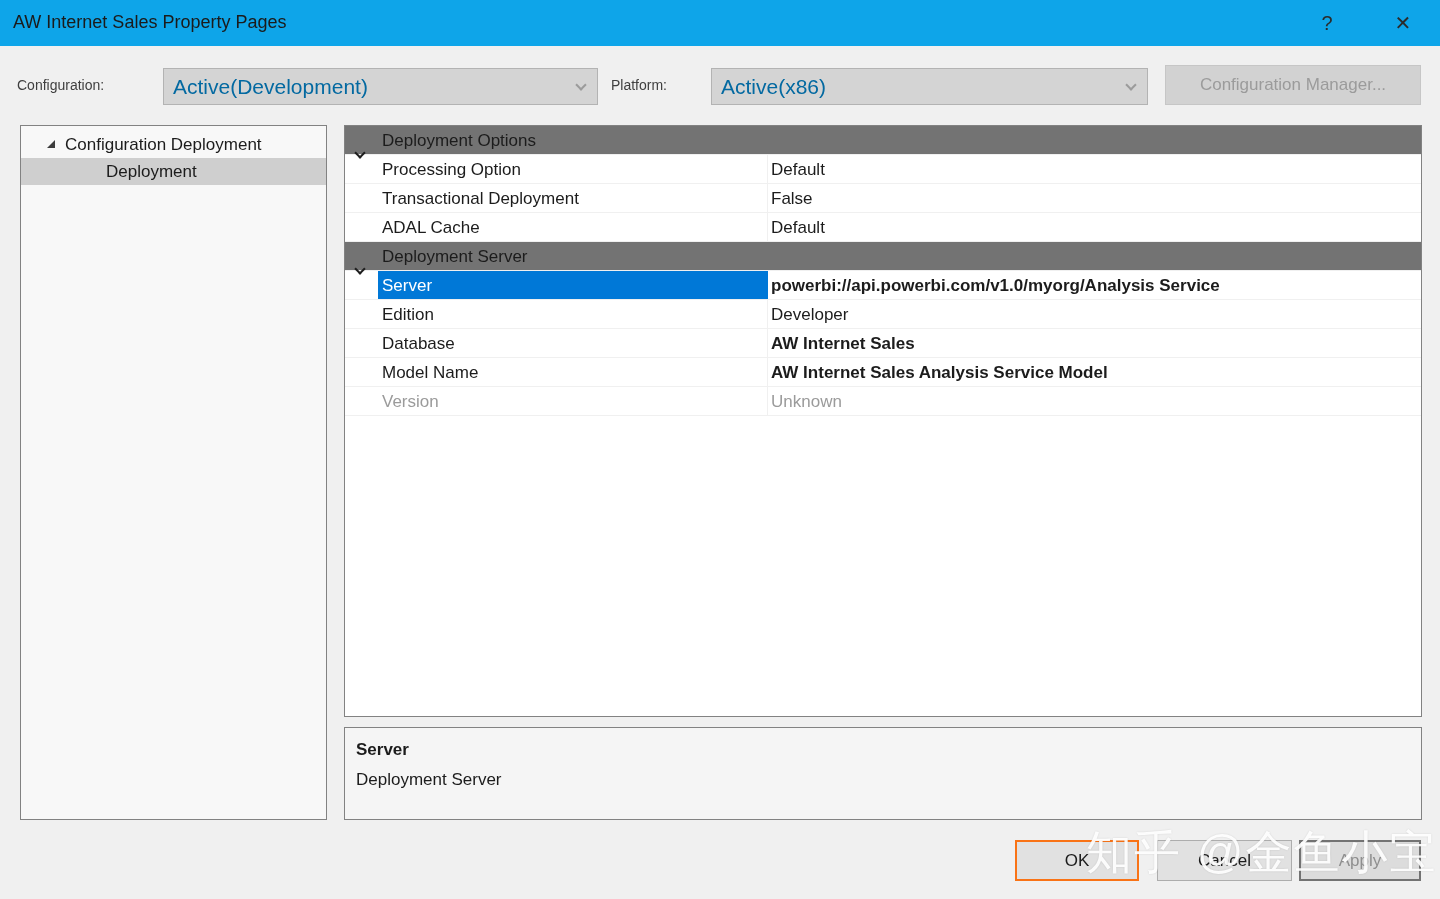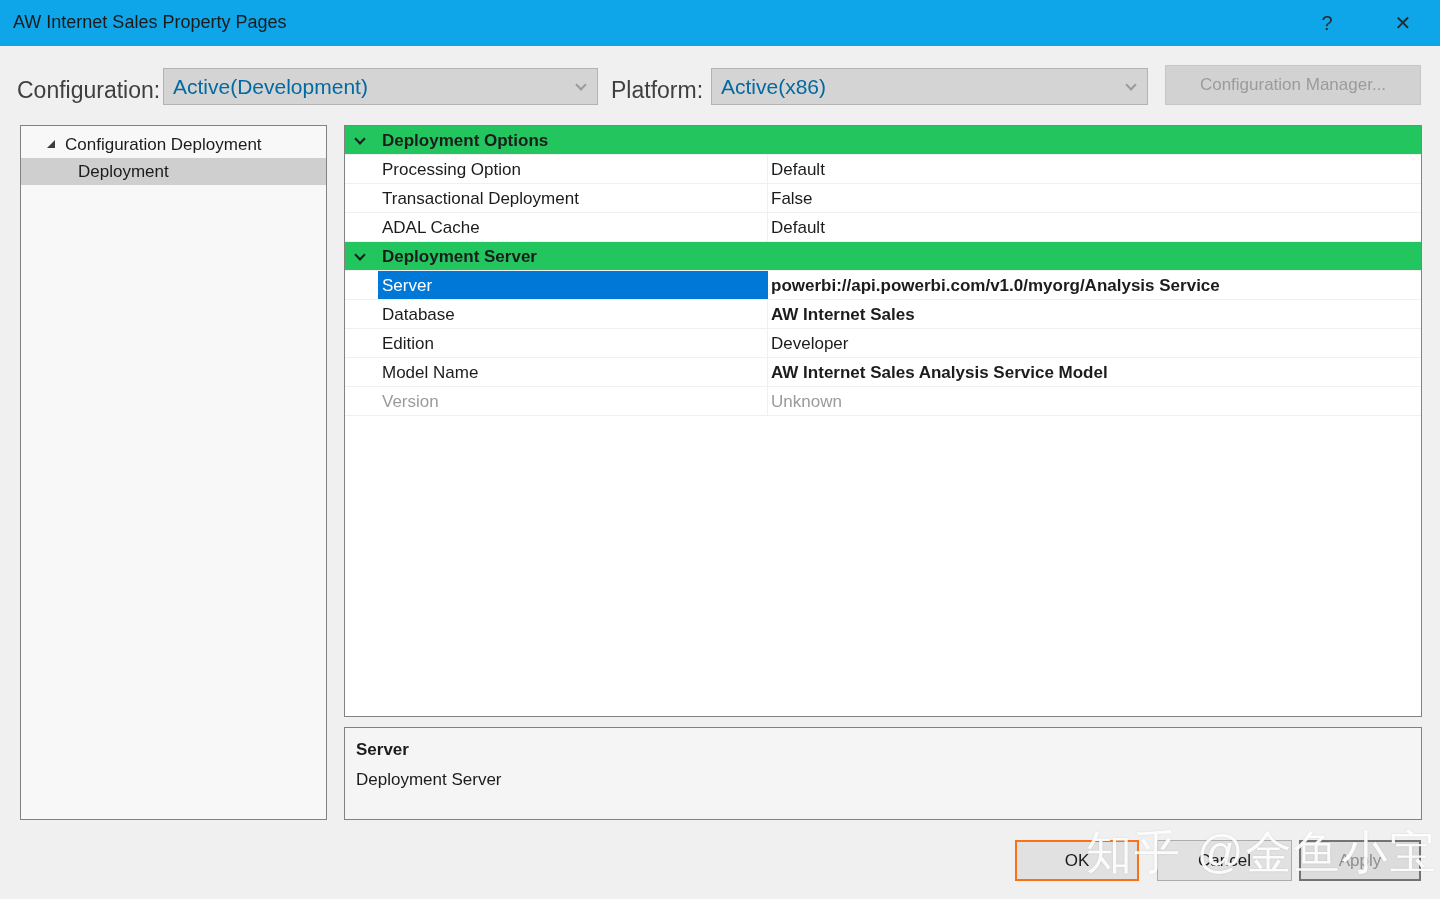--- a/index.html
+++ b/index.html
@@ -9,52 +9,52 @@
 
   
   .titlebar { position:absolute; top:0; left:0; width:1440px; height:46px; background:#0ea5e9; }
   .title { position:absolute; left:13px; top:12px; font-size:18px; color:#1b1b1b; }
   .tb-btn { position:absolute; top:6px; width:34px; height:34px; text-align:center; line-height:34px;
             font-size:20px; color:#2b2b2b; cursor:default; background:transparent; border:none; }
   .help-btn { left:1310px; }
   .close-btn { left:1386px; }
 
   
-  .cfg-label { position:absolute; top:77px; font-size:23px; color:#3f3f3f; }
+  .cfg-label { position:absolute; top:77px; font-size:14px; color:#3f3f3f; }
   .cfg-label-1 { left:17px; }
   .cfg-label-2 { left:611px; }
   .combo { position:absolute; top:68px; height:37px; background:#d4d4d4; border:1px solid #b3b3b3;
            color:#0369a1; font-size:21px; line-height:35px; padding-left:9px; }
   .combo-1 { left:163px; width:435px; }
   .combo-2 { left:711px; width:437px; }
   .combo-chev { position:absolute; right:12px; top:12px; width:8px; height:8px;
                 border-right:2px solid #9b9b9b; border-bottom:2px solid #9b9b9b; transform:rotate(45deg); }
   .cfg-mgr-btn { position:absolute; left:1165px; top:65px; width:256px; height:40px; background:#d2d2d2;
                  border:1px solid #c6c6c6; color:#9b9b9b; font-size:17px; text-align:center; line-height:38px;
                  font-family:"Liberation Sans", sans-serif; }
 
   
   .tree-panel { position:absolute; left:20px; top:125px; width:307px; height:695px;
                 background:#f8f8f8; border:1px solid #828282; }
   .tree-root { position:relative; margin-top:5px; height:27px; line-height:27px;
                padding-left:44px; font-size:17px; color:#1c1c1c; }
   .expander { position:absolute; left:26px; top:9px; width:0; height:0;
               border-bottom:8px solid #3c3c3c; border-left:8px solid transparent; }
-  .tree-item { height:27px; line-height:27px; padding-left:57px; font-size:17px; color:#1c1c1c; }
+  .tree-item { height:27px; line-height:27px; padding-left:85px; font-size:17px; color:#1c1c1c; }
   .tree-item.selected { background:#cfcfcf; }
 
   
   .grid-panel { position:absolute; left:344px; top:125px; width:1078px; height:592px;
                 background:#ffffff; border:1px solid #828282; overflow:hidden; }
   .grid-row { display:flex; height:29px; line-height:29px; border-bottom:1px solid #f0f0f0; font-size:17px; }
   .cell-indent { width:33px; flex:none; position:relative; }
   .cell-name { width:390px; flex:none; padding-left:4px; border-right:1px solid #f0f0f0;
                color:#1c1c1c; white-space:nowrap; overflow:hidden; }
   .cell-value { flex:1; padding-left:3px; color:#1c1c1c; white-space:nowrap; overflow:hidden; }
-  .group-row { font-weight:bold; background:#22c55e; }
+  .group-row { font-weight:normal; background:#737373;align-items:center; }
   .group-row .cell-name { border-right:none; }
   .g-chev { position:absolute; left:11px; top:9px; width:8px; height:8px;
             border-right:2px solid #1e1e1e; border-bottom:2px solid #1e1e1e; transform:rotate(45deg); }
   .grid-row.selected .cell-name { background:#0078d7; color:#ffffff; border-right-color:#0078d7; }
   .grid-row.selected .cell-value { font-weight:bold; }
   .cell-value.bold { font-weight:bold; }
   .grid-row.dim .cell-name, .grid-row.dim .cell-value { color:#9b9b9b; }
 
   
   .desc-panel { position:absolute; left:344px; top:727px; width:1078px; height:93px;
@@ -145,28 +145,28 @@
     </div>
 
     <div class="grid-row selected">
       <div class="cell-indent"></div>
       <div class="cell-name">Server</div>
       <div class="cell-value">powerbi://api.powerbi.com/v1.0/myorg/Analysis Service</div>
     </div>
 
     <div class="grid-row">
       <div class="cell-indent"></div>
-      <div class="cell-name">Database</div>
-      <div class="cell-value bold">AW Internet Sales</div>
+      <div class="cell-name">Edition</div>
+      <div class="cell-value">Developer</div>
     </div>
 
     <div class="grid-row">
       <div class="cell-indent"></div>
-      <div class="cell-name">Edition</div>
-      <div class="cell-value">Developer</div>
+      <div class="cell-name">Database</div>
+      <div class="cell-value bold">AW Internet Sales</div>
     </div>
 
     <div class="grid-row">
       <div class="cell-indent"></div>
       <div class="cell-name">Model Name</div>
       <div class="cell-value bold">AW Internet Sales Analysis Service Model</div>
     </div>
 
     <div class="grid-row dim">
       <div class="cell-indent"></div>

